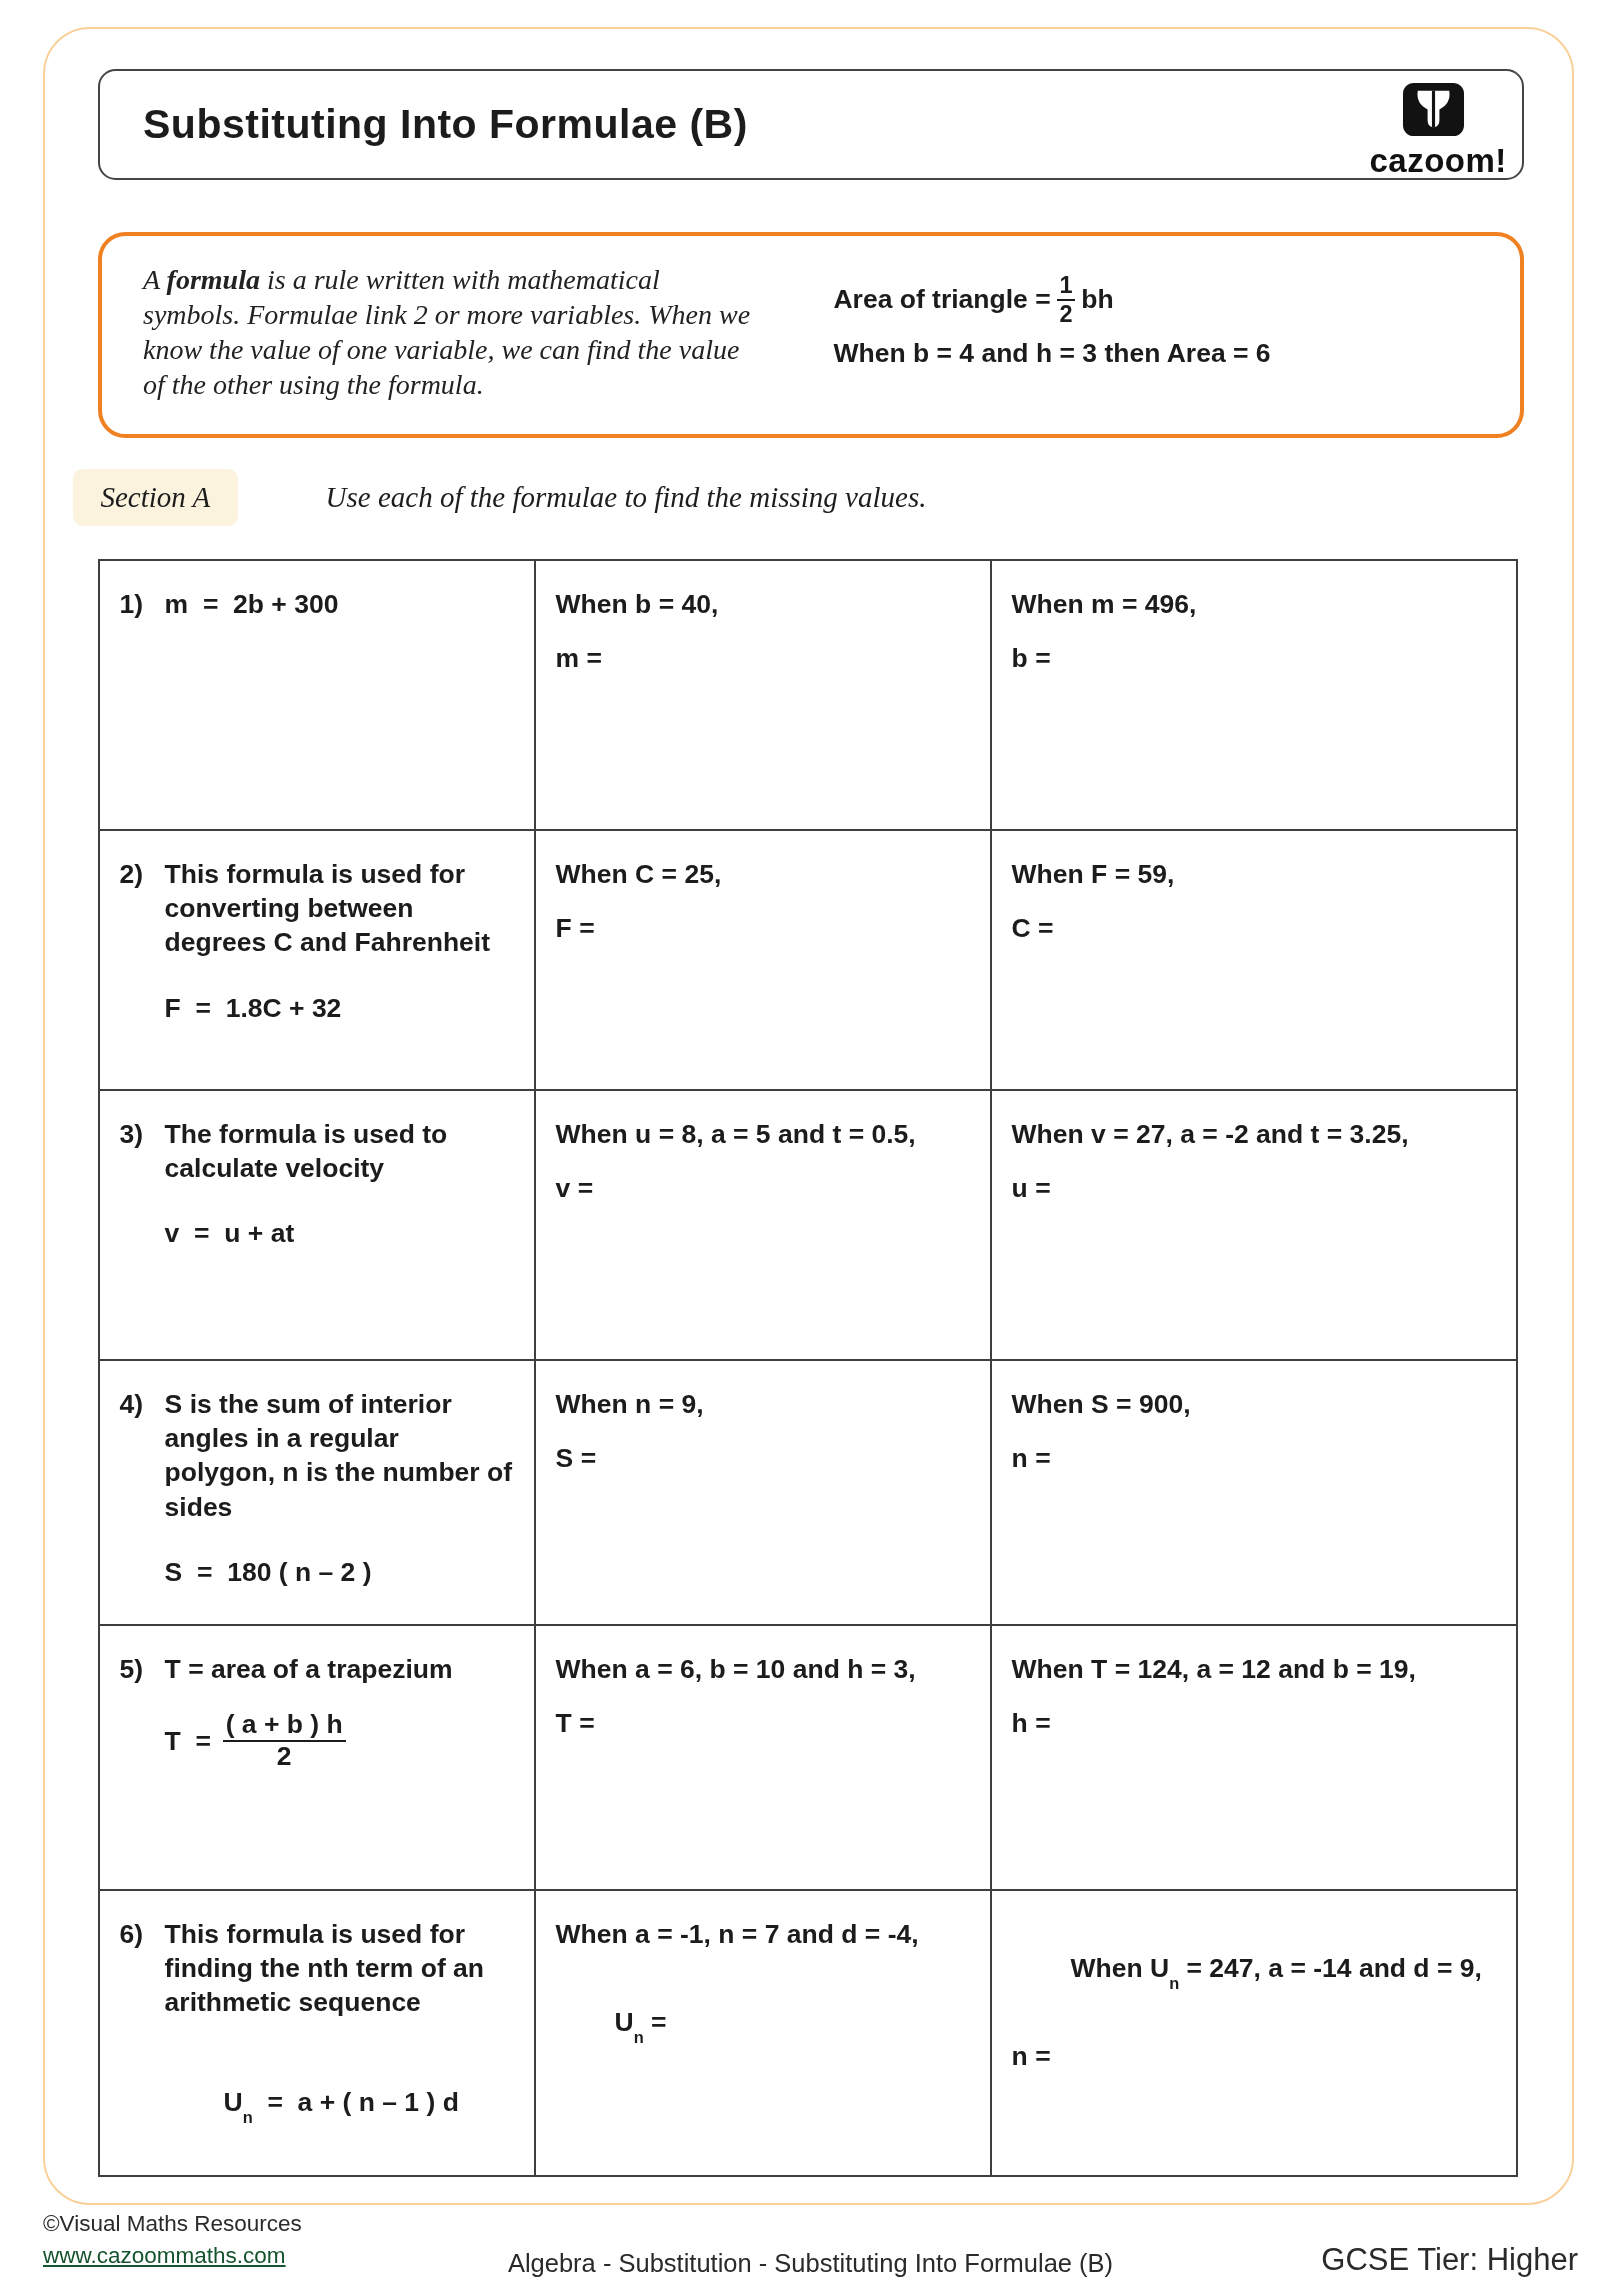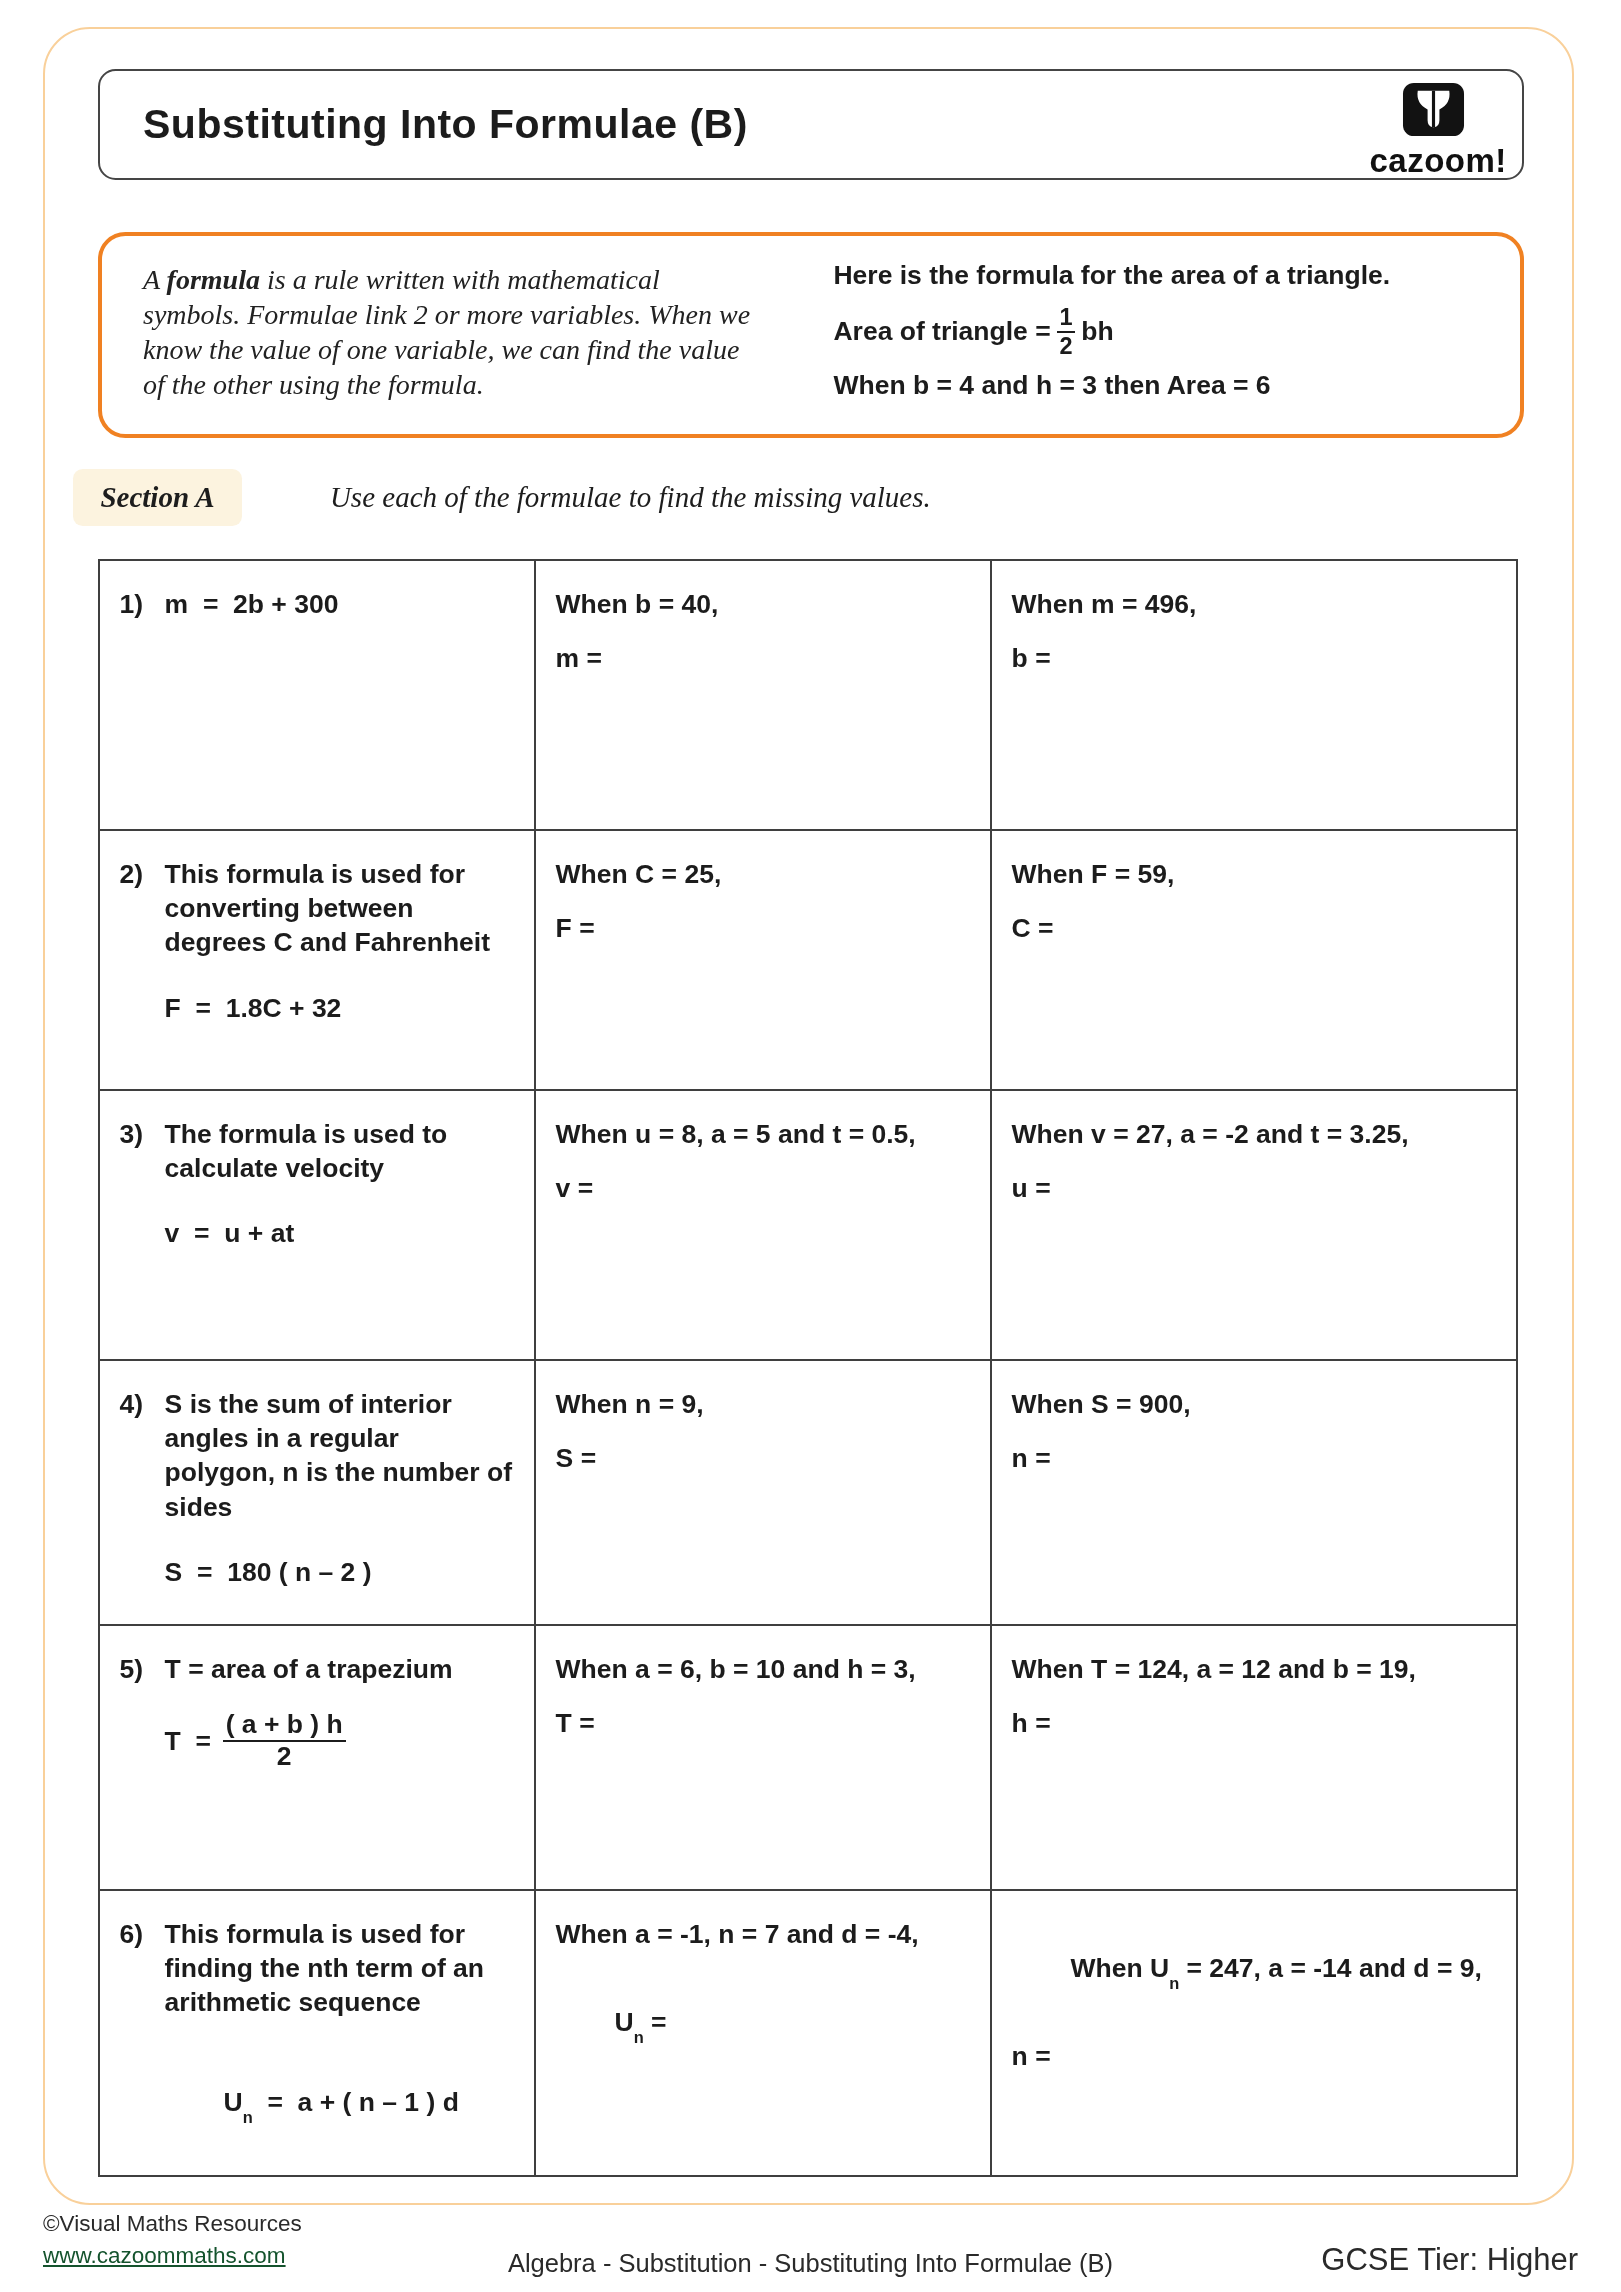--- a/index.html
+++ b/index.html
@@ -99,21 +99,21 @@
     left: 73px; top: 469px;
     width: 1451px;
     display: flex;
     align-items: center;
   }
   .section-label {
     background: #fcf3df;
     border-radius: 9.8px;
     padding: 11.8px 27.4px;
     font-family: "Liberation Serif", serif;
-    font-weight: bold;
+    font-weight: normal;
     font-style: italic;
     font-size: 29px;
     color: #1d1d1d;
   }
   .section-instruction {
     margin-left: 88px;
     font-family: "Liberation Serif", serif;
     font-style: italic;
     font-size: 29px;
     color: #1d1d1d;
@@ -186,21 +186,20 @@
       </div>
       <div class="logo-text">cazoom!</div>
     </div>
   </div>
 
   <div class="intro-box">
     <div class="intro-left">
       <span>A </span><strong>formula</strong><span> is a rule written with mathematical symbols. Formulae link 2 or more variables. When we know the value of one variable, we can find the value of the other using the formula.</span>
     </div>
     <div class="intro-right">
-      <div class="ex-line1">Here is the formula for the area of a triangle.</div>
       <div class="ex-line2">
         <span>Area of triangle = </span>
         <span class="frac small-frac">
           <span class="num">1</span>
           <span class="den">2</span>
         </span>
         <span>bh</span>
       </div>
       <div class="ex-line3">When b = 4 and h = 3 then Area = 6</div>
     </div>

